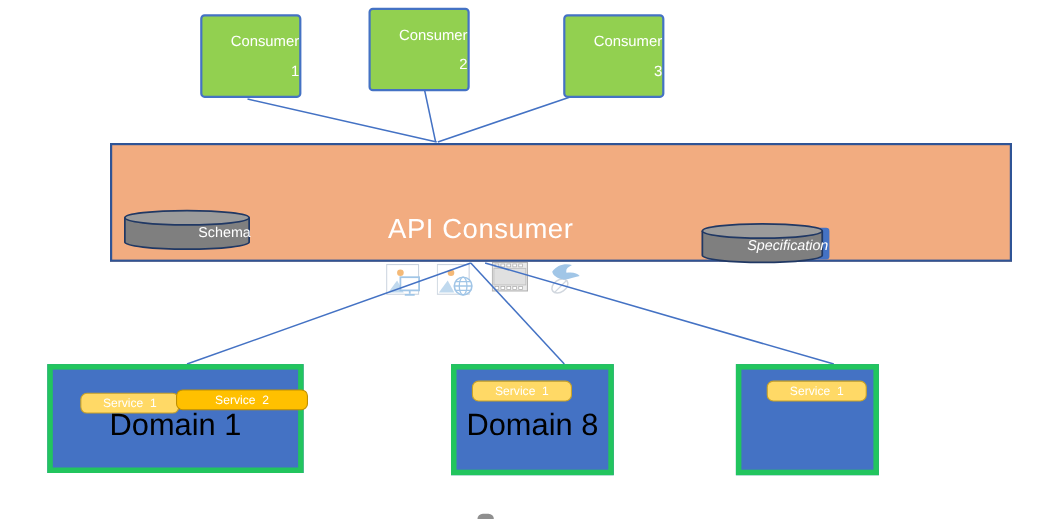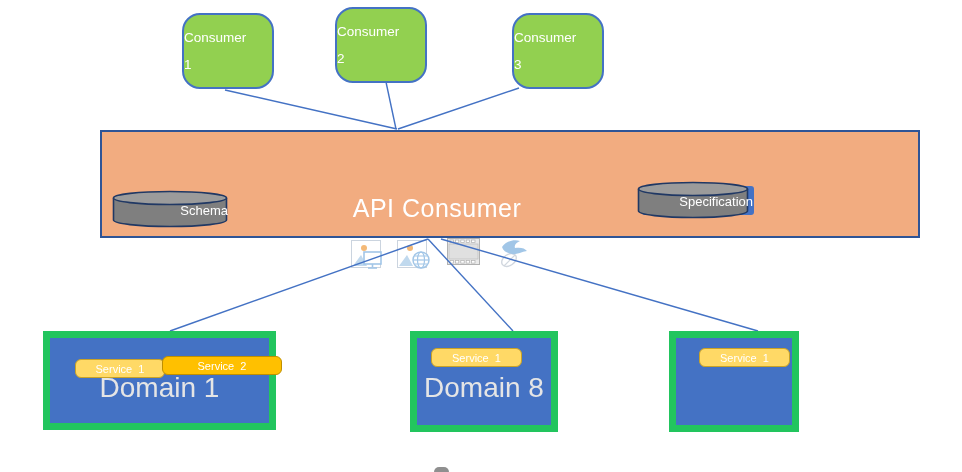--- a/index.html
+++ b/index.html
@@ -2,23 +2,23 @@
 <html><head>
 <meta charset="utf-8">
 <style>
   html,body{margin:0;padding:0;background:#ffffff;}
   #stage{
     position:relative;width:962px;height:472px;background:#ffffff;overflow:hidden;
     font-family:"Liberation Sans","DejaVu Sans",sans-serif;
   }
   
   .consumer{
-    position:absolute;width:92px;height:76px;border-radius:18px;
+    position:absolute;width:92px;height:76px;border-radius:4px;
     background:#92D050;border:2px solid #4472C4;box-sizing:border-box;
-    display:flex;flex-direction:column;align-items:flex-start;justify-content:center;
+    display:flex;flex-direction:column;align-items:flex-end;justify-content:center;
     color:#ffffff;font-size:13.5px;line-height:2.0;z-index:3;
   }
   
   .gateway{
     position:absolute;left:100px;top:130px;width:820px;height:108px;
     background:#F2AC80;border:2px solid #2F5496;box-sizing:border-box;z-index:1;
   }
   .gateway-title{
     position:absolute;left:205px;top:62px;width:260px;text-align:center;
     color:#ffffff;font-size:25px;letter-spacing:0.5px;
@@ -29,26 +29,26 @@
     color:#ffffff;font-size:13px;
   }
   .cyl .blue-sliver{
     position:absolute;left:5px;top:5px;width:112px;height:29px;
     background:#4472C4;border-radius:3px;z-index:-1;
   }
   
   .media-icon{position:absolute;z-index:1;opacity:0.95;}
   
   .domain{
-    position:absolute;background:#4472C4;border:7px solid #22c55e;box-sizing:border-box;
+    position:absolute;background:#4472C4;border:5px solid #22c55e;box-sizing:border-box;
     z-index:3;
   }
   .domain-label{
     position:absolute;left:0;right:0;top:32px;text-align:center;
-    color:#e5e5e5;font-size:28px;
+    color:#000000;font-size:28px;
   }
   .service{
     position:absolute;height:19px;border-radius:6px;box-sizing:border-box;
     display:flex;align-items:center;justify-content:center;
     color:#ffffff;font-size:11px;white-space:pre;
   }
   .service.light{background:#FFD966;border:1px solid #C9A227;}
   .service.dark{background:#FFC000;border:1px solid #BF8F00;}
   
   #wires{position:absolute;left:0;top:0;z-index:2;pointer-events:none;}
@@ -81,21 +81,21 @@
   </div>
 
   <div class="cyl" style="left:112px;top:190px;width:116px;height:38px;">
     <svg width="116" height="38" viewBox="0 0 116 38">
       <path d="M1.5 8 v22 a56.5 6.5 0 0 0 113 0 v-22" fill="#7F7F7F" stroke="#203864" stroke-width="1.6"></path>
       <ellipse cx="58" cy="8" rx="56.5" ry="6.5" fill="#9B9B9B" stroke="#203864" stroke-width="1.6"></ellipse>
     </svg>
     <div class="lbl">Schema</div>
   </div>
 
-  <div class="cyl" style="left:637px;top:181px;width:116px;height:38px;">
+  <div class="cyl" style="left:637px;top:202px;width:116px;height:38px;font-style:italic;">
     <div class="blue-sliver"></div>
     <svg width="112" height="38" viewBox="0 0 112 38">
       <path d="M1.5 8 v22 a54.5 6.5 0 0 0 109 0 v-22" fill="#7F7F7F" stroke="#203864" stroke-width="1.6"></path>
       <ellipse cx="56" cy="8" rx="54.5" ry="6.5" fill="#9B9B9B" stroke="#203864" stroke-width="1.6"></ellipse>
     </svg>
     <div class="lbl">Specification</div>
   </div>
 
   <div class="media-icon" style="left:351px;top:240px;">
     <svg width="34" height="30" viewBox="0 0 34 30">

